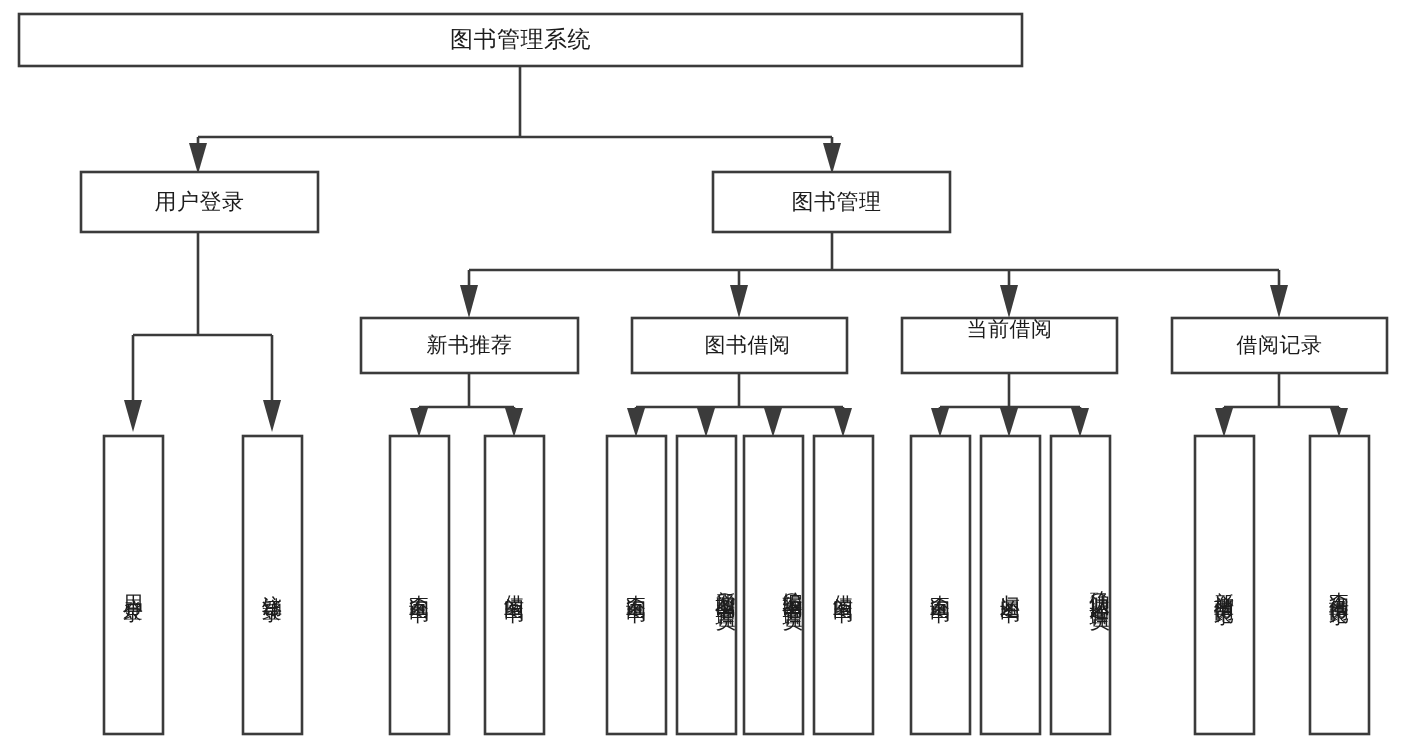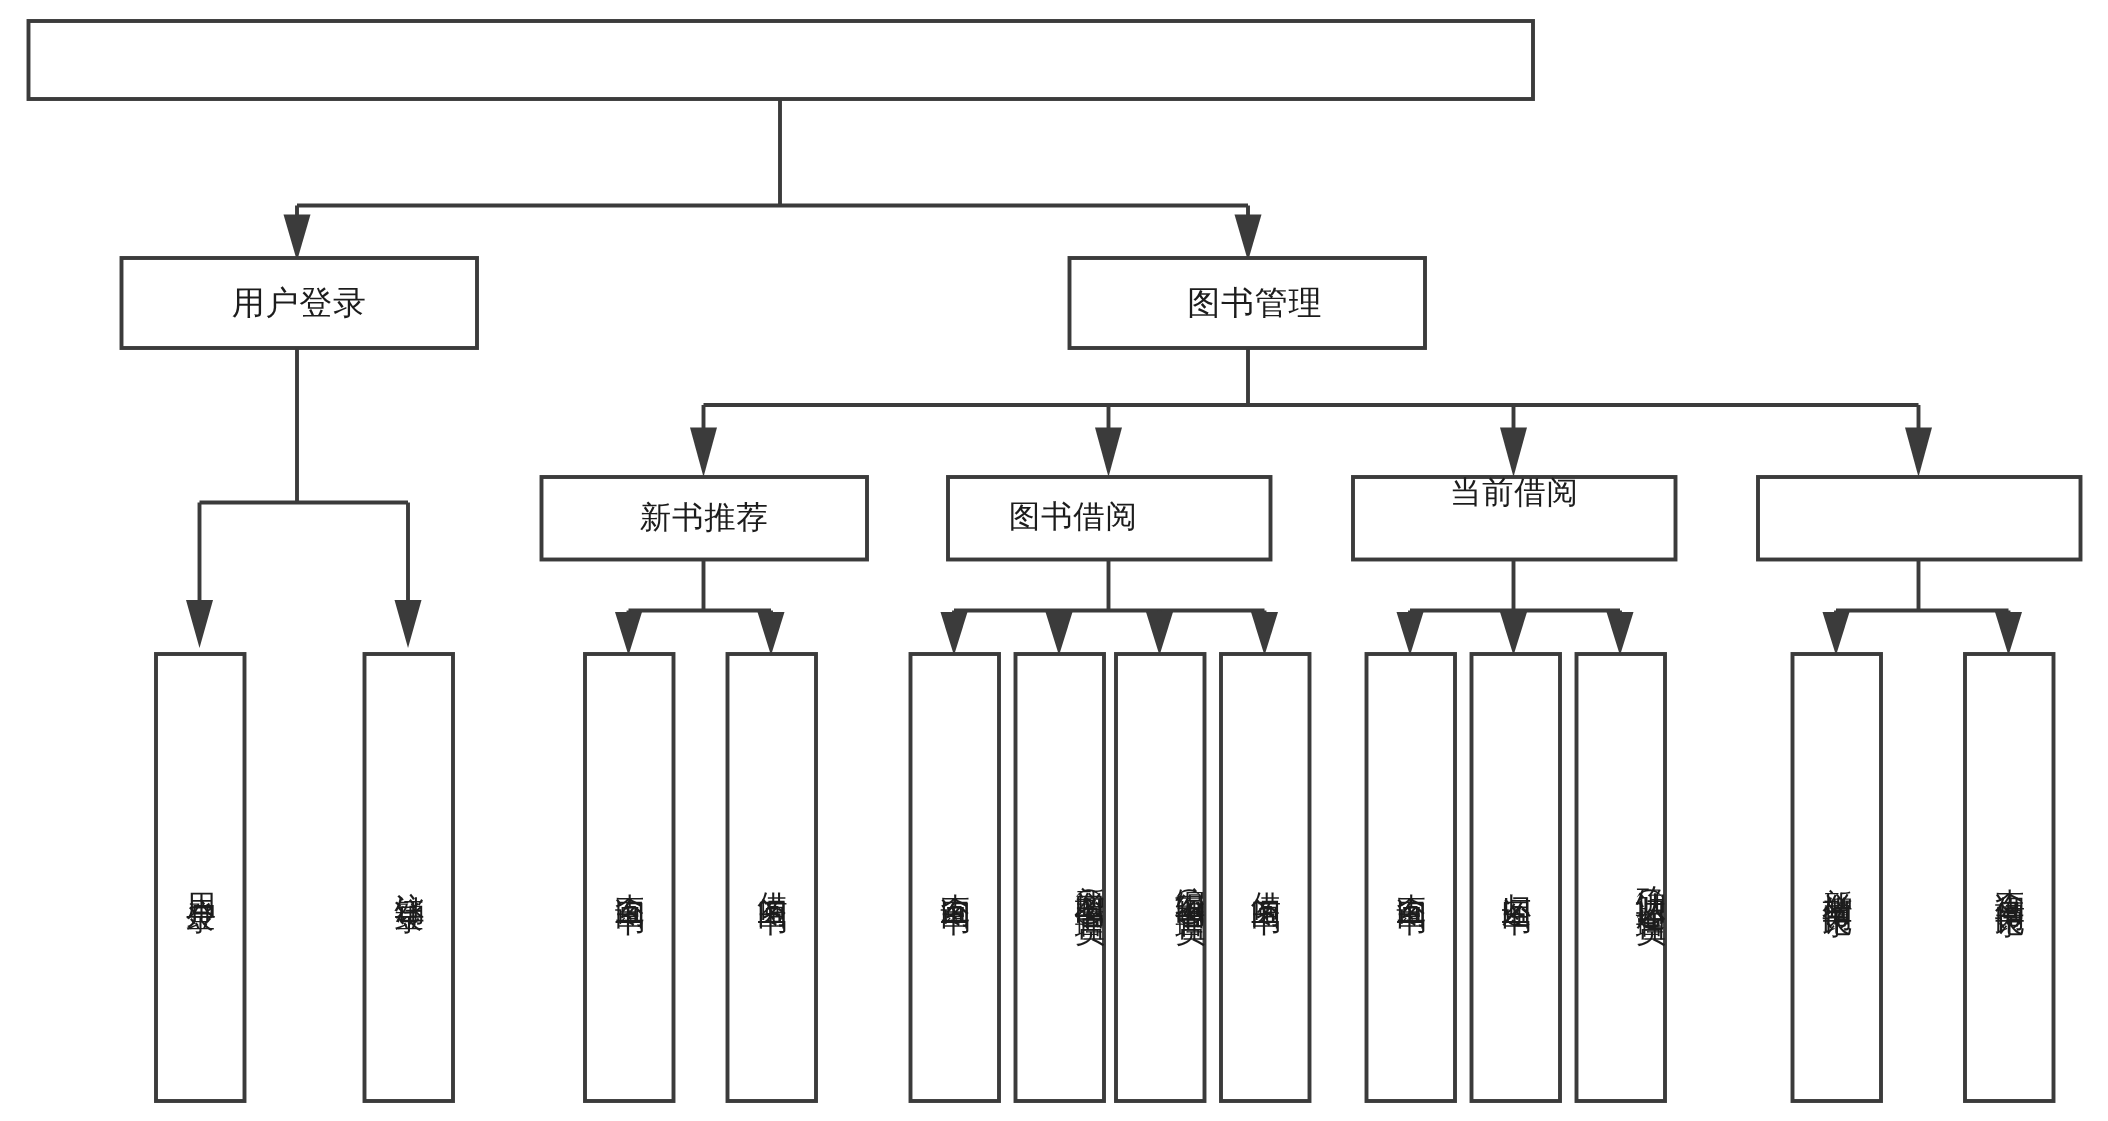--- a/index.html
+++ b/index.html
@@ -174,27 +174,29 @@
     <rect class="node-box" x="814" y="436" width="59" height="298"></rect>
 
     <rect class="node-box" x="911" y="436" width="59" height="298"></rect>
     <rect class="node-box" x="981" y="436" width="59" height="298"></rect>
     <rect class="node-box" x="1051" y="436" width="59" height="298"></rect>
 
     <rect class="node-box" x="1195" y="436" width="59" height="298"></rect>
     <rect class="node-box" x="1310" y="436" width="59" height="298"></rect>
   </svg>
 
+  <div class="node-label" style="left:19px; top:14px; width:1003px; height:52px; font-size:23px;">图书管理系统</div>
 
   <div class="node-label" style="left:81px; top:172px; width:237px; height:60px; font-size:22px;">用户登录</div>
   <div class="node-label" style="left:718px; top:172px; width:237px; height:60px; font-size:22px;">图书管理</div>
 
   <div class="node-label" style="left:361px; top:318px; width:217px; height:55px;font-family:Liberation Serif, serif;">新书推荐</div>
-  <div class="node-label" style="left:608px; top:318px; width:215px; height:55px;">图书借阅</div>
+  <div class="node-label" style="left:640px; top:318px; width:215px; height:55px;">图书借阅</div>
   <div class="node-label" style="left:902px; top:302px; width:215px; height:55px;">当前借阅</div>
+  <div class="node-label" style="left:1172px; top:318px; width:215px; height:55px;">借阅记录</div>
 
   <div class="node-label vertical centered" style="left:104px; top:436px; width:59px; height:298px;">用户登录</div>
   <div class="node-label vertical centered" style="left:243px; top:436px; width:59px; height:298px;">注销登录</div>
 
   <div class="node-label vertical centered" style="left:390px; top:436px; width:59px; height:298px;">查询图书</div>
   <div class="node-label vertical centered" style="left:485px; top:436px; width:59px; height:298px;">借阅图书</div>
 
   <div class="node-label vertical centered" style="left:607px; top:436px; width:59px; height:298px;">查询图书</div>
   <div class="node-label vertical" style="left:677px; top:442px; width:59px; height:292px;">新增图书（管理员）</div>
   <div class="node-label vertical" style="left:744px; top:442px; width:59px; height:292px;">编辑图书（管理员）</div>

